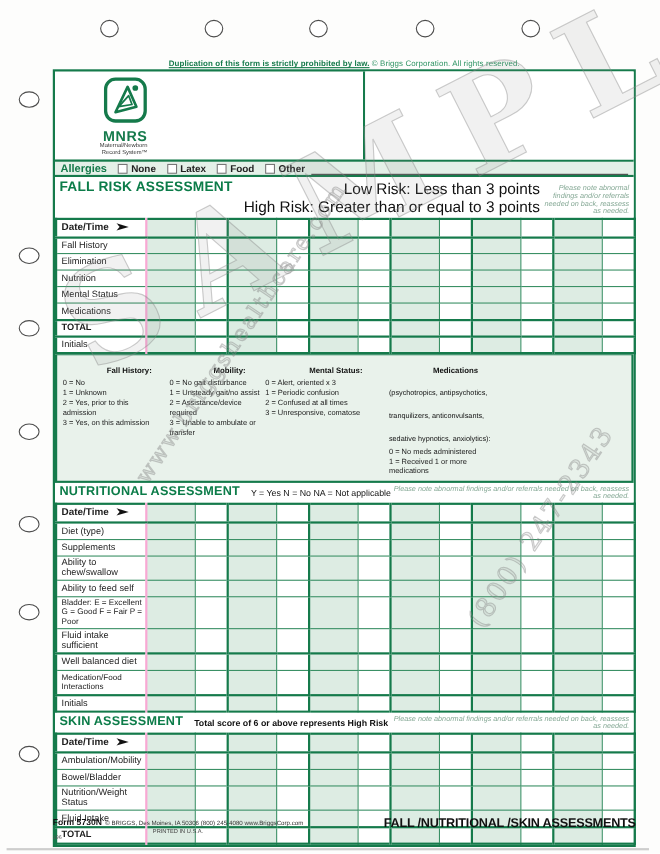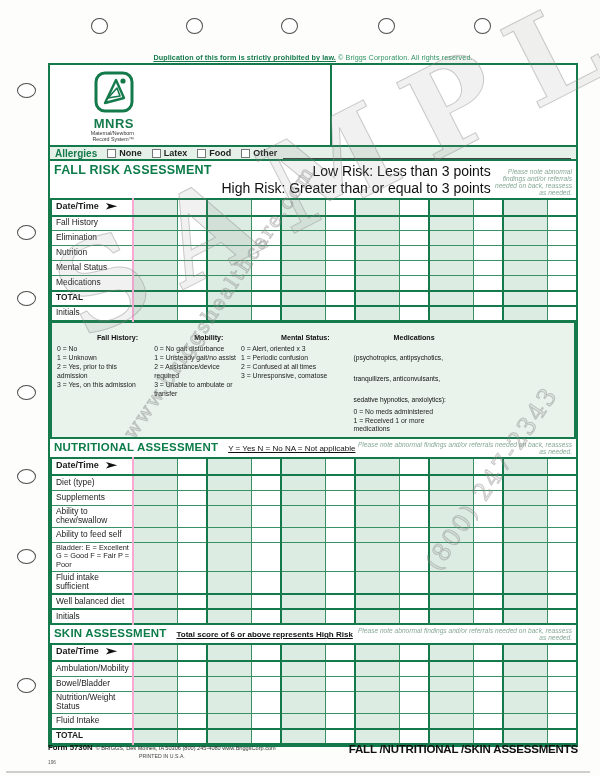--- a/index.html
+++ b/index.html
@@ -32,21 +32,21 @@
   .allergy-opt{display:flex;align-items:center;gap:3px;font-size:9px;font-weight:bold;color:#222;}
   .cb{width:7px;height:7px;border:1px solid #777;background:#fff;display:inline-block;}
   .other-line{flex:1;border-bottom:1px solid #444;height:10px;margin-left:-4px;}
 
   
   .sec-hdr{display:flex;align-items:flex-start;padding:2px 4px 1px 4px;background:#fff;box-sizing:border-box;}
   .sec-title{font-size:12.5px;font-weight:bold;color:#0c7c49;letter-spacing:.2px;white-space:nowrap;}
   .sec-mid{font-size:14px;color:#111;line-height:1.2;padding-left:10px;white-space:nowrap;text-align:right;}
   .sec-note{flex:1;text-align:right;font-size:6.6px;font-style:italic;color:#86a996;align-self:flex-end;padding-bottom:1px;}
   .nut-hdr .sec-title,.skin-hdr .sec-title{font-size:11.5px;}
-  .sec-key{font-size:8px;color:#111;padding-left:10px;white-space:nowrap;align-self:center;text-decoration:underline;}
+  .sec-key{font-size:8px;color:#111;padding-left:10px;white-space:nowrap;align-self:center;}
   .skin-hdr .sec-key{font-weight:600;}
 
   
   table.grid{border-collapse:collapse;table-layout:fixed;width:100%;border:2px solid #157a4b;}
   table.grid td{border:1px solid #3a9065;padding:0;height:15px;box-sizing:border-box;}
   table.grid td.lbl{background:#fff;font-size:8.4px;padding:1px 2px 2px 4px;color:#1c1c1c;line-height:1.1;border-right:2px solid #f9a8d4;margin-left:18px;}
   table.grid td.shade{background:#ddece3;border-left:2px solid #157a4b;}
   table.grid td.white{background:#fff;}
   table.grid tr.dt-row td{height:17px;border-bottom:2px solid #157a4b;}
   table.grid tr.dt-row td.lbl{font-size:9px;font-weight:bold;}
@@ -458,20 +458,35 @@
               <td class="white"></td>
               <td class="shade"></td>
               <td class="white"></td>
               <td class="shade"></td>
               <td class="white"></td>
               <td class="shade"></td>
               <td class="white"></td>
               <td class="shade"></td>
               <td class="white"></td>
             </tr>
+            <tr class="tall">
+              <td class="lbl" style="font-size: 7.4px;">Medication/Food Interactions</td>
+              <td class="shade"></td>
+              <td class="white"></td>
+              <td class="shade"></td>
+              <td class="white"></td>
+              <td class="shade"></td>
+              <td class="white"></td>
+              <td class="shade"></td>
+              <td class="white"></td>
+              <td class="shade"></td>
+              <td class="white"></td>
+              <td class="shade"></td>
+              <td class="white"></td>
+            </tr>
             <tr class="thick">
               <td class="lbl">Initials</td>
               <td class="shade"></td>
               <td class="white"></td>
               <td class="shade"></td>
               <td class="white"></td>
               <td class="shade"></td>
               <td class="white"></td>
               <td class="shade"></td>
               <td class="white"></td>

